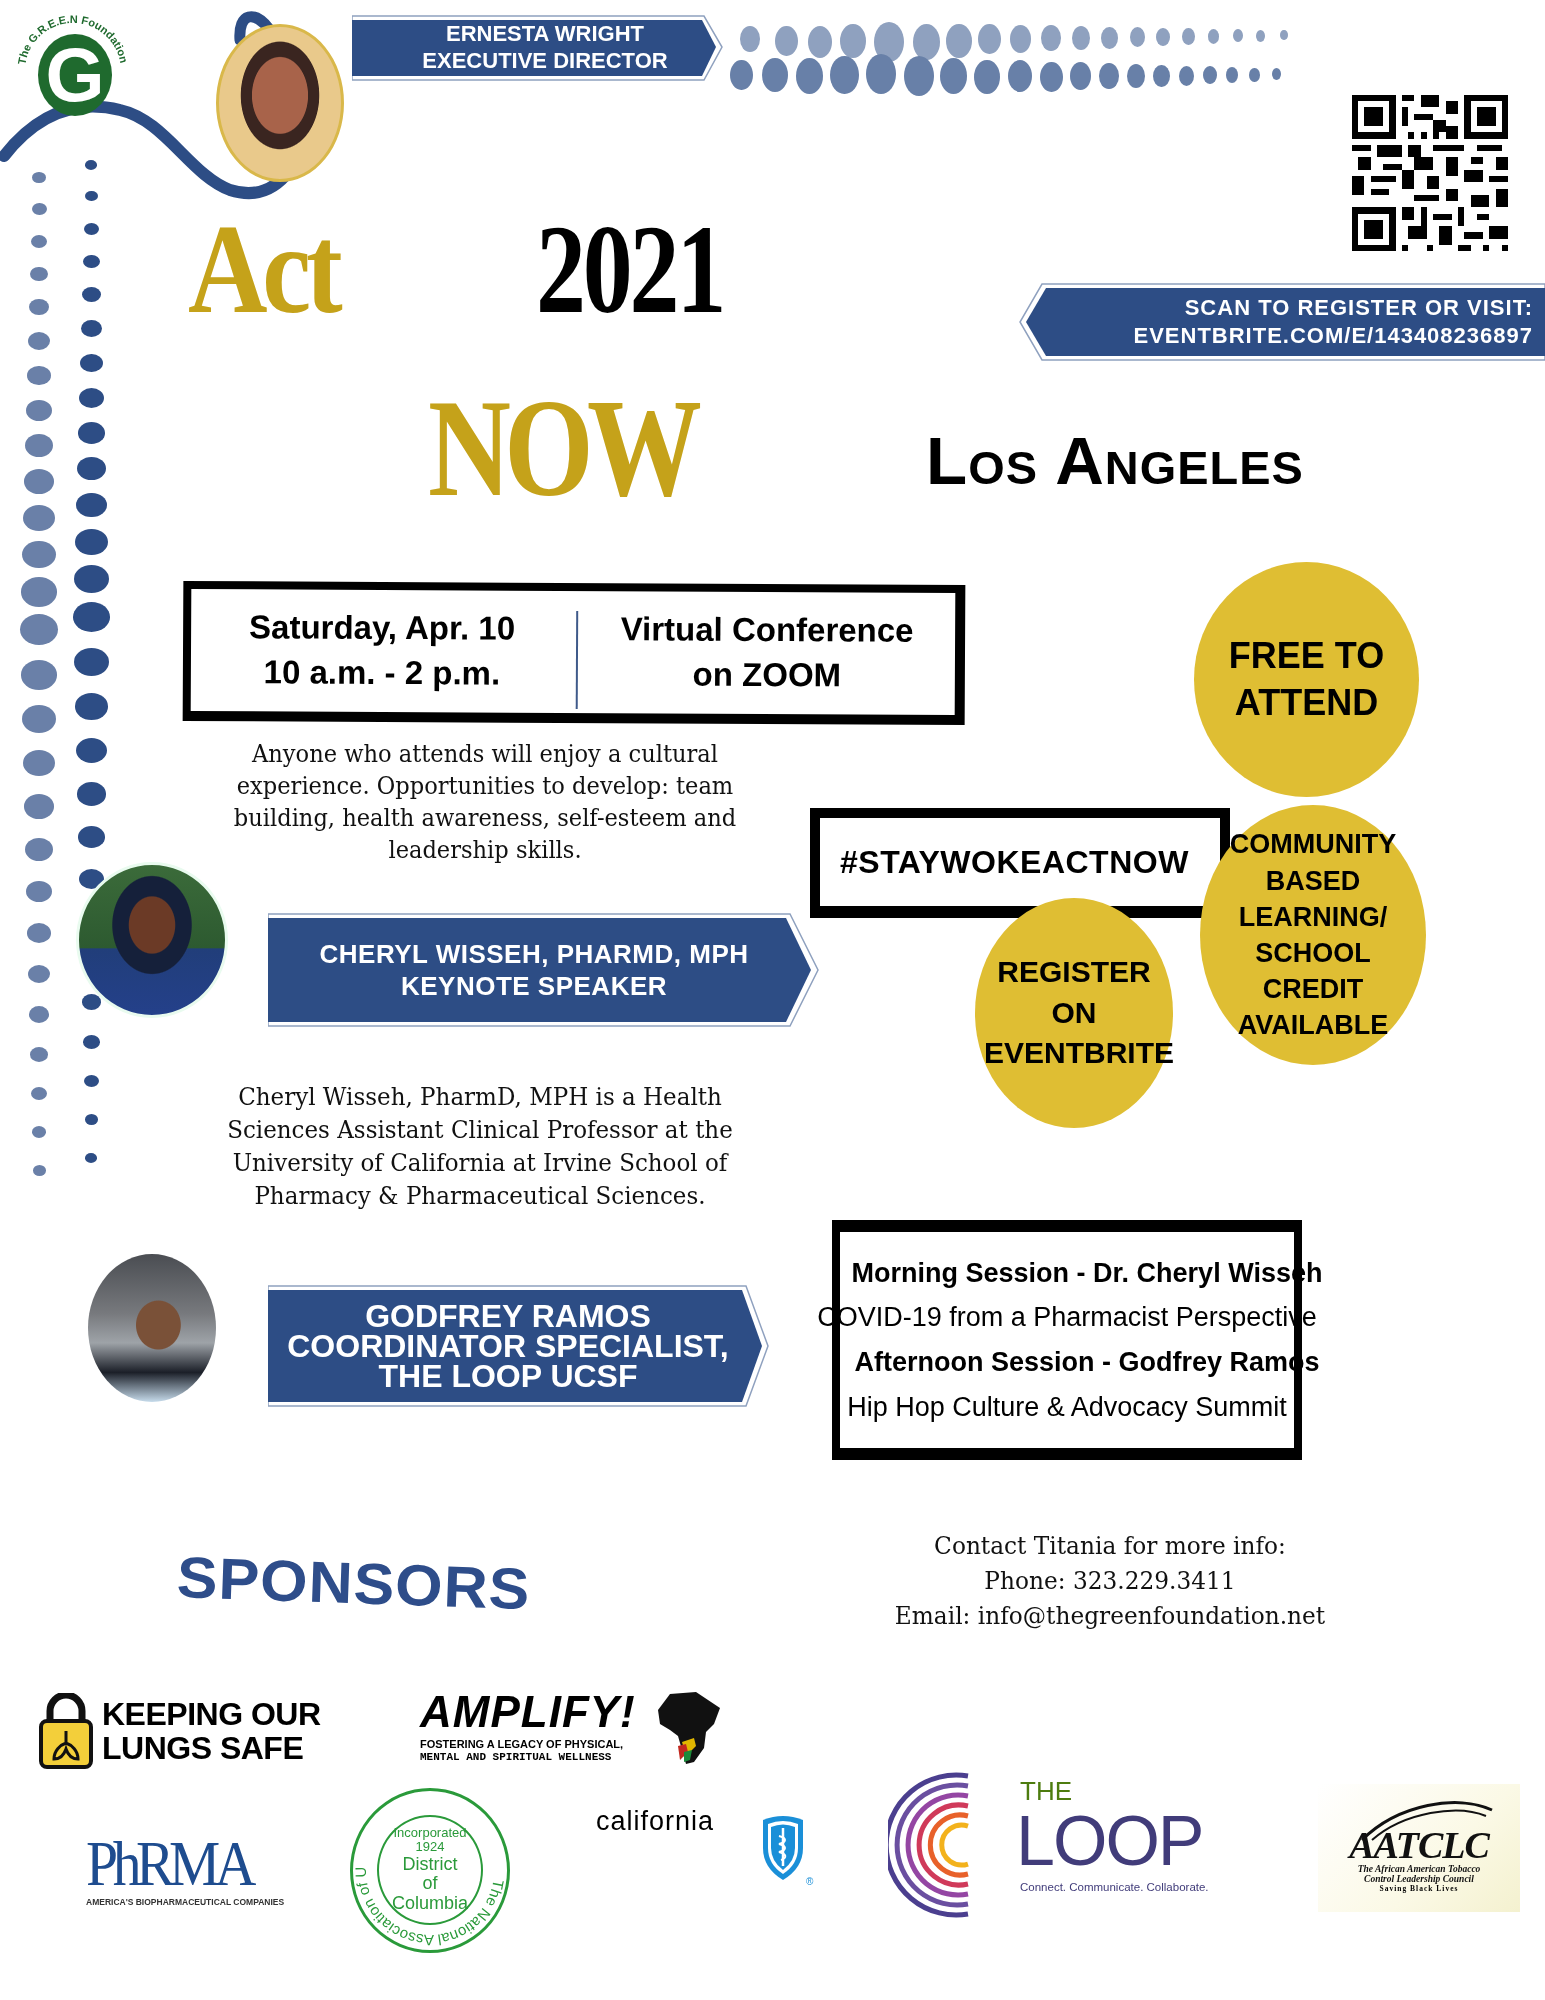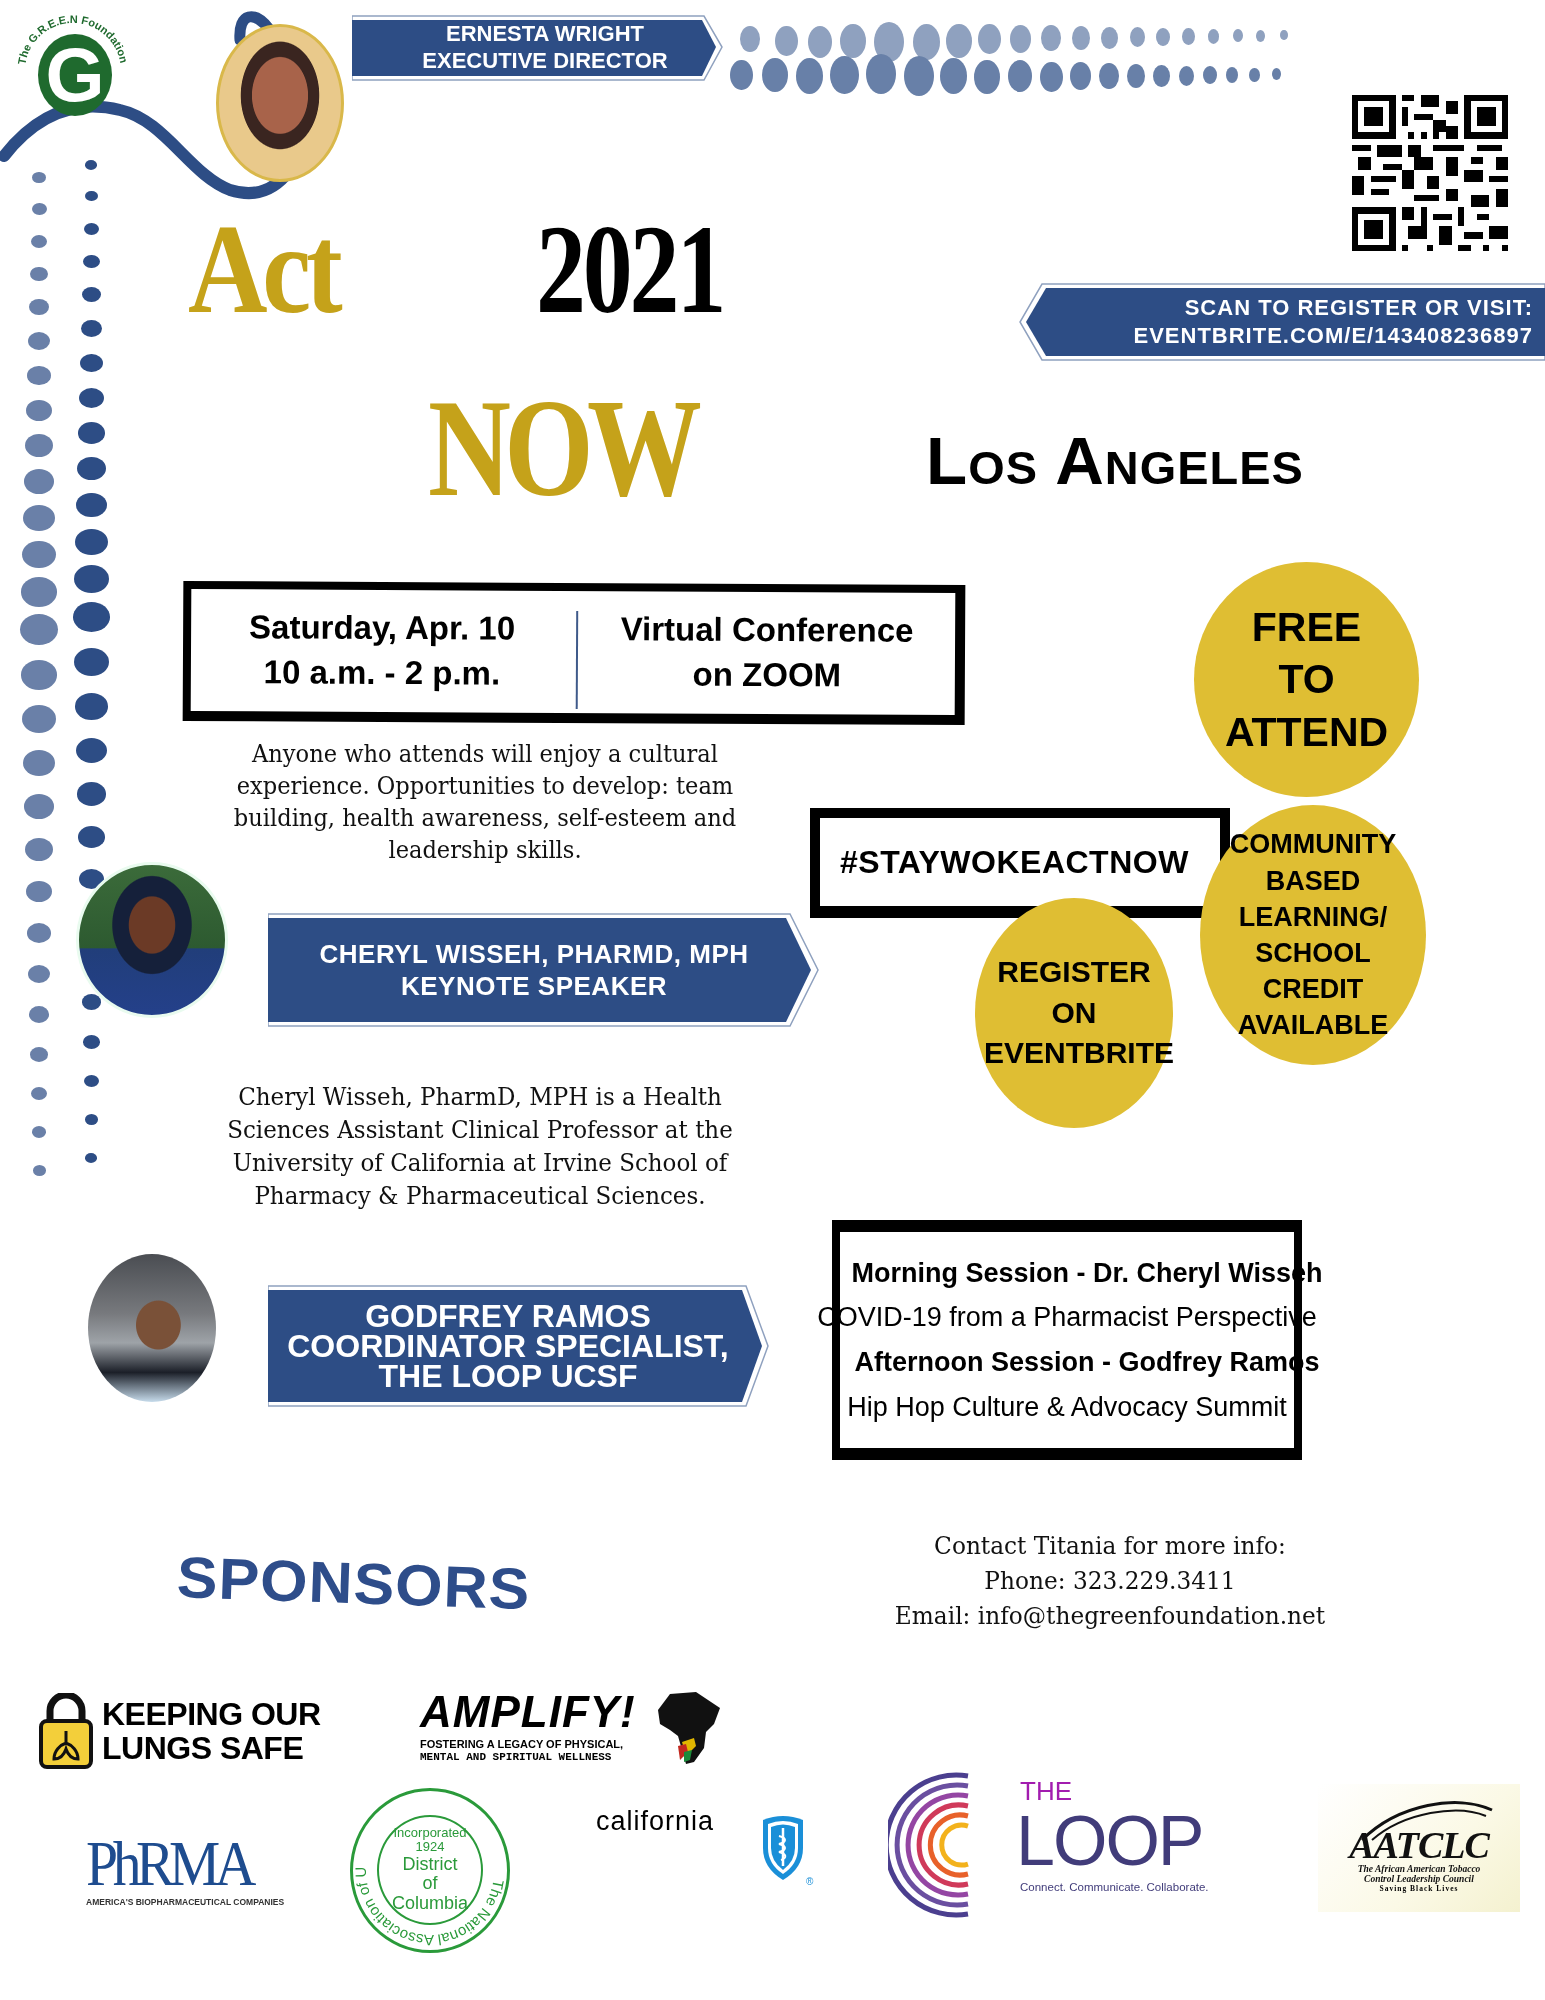--- a/index.html
+++ b/index.html
@@ -55,21 +55,21 @@
   .datebox .divider { position: absolute; left: 385px; top: 20px; width: 2px; height: 98px; background: #3f5a8a; }
 
   .hashbox { left: 810px; top: 808px; width: 420px; height: 110px; border-width: 10px 10px 12px 10px; display: flex; align-items: center; padding-left: 20px; font: bold 32px/1 "Liberation Sans", sans-serif; letter-spacing: 0.5px; }
 
   .sessionbox { left: 832px; top: 1220px; width: 470px; height: 240px; border-width: 12px 8px 12px 8px; display: flex; flex-direction: column; align-items: center; justify-content: center; }
   .sessionbox .line { font: 27px/1.65 "Liberation Sans", sans-serif; text-align: center; white-space: nowrap; }
   .sessionbox .line.bold { font-weight: bold; margin-left: 40px; }
 
   
   .circle { position: absolute; border-radius: 50%; background: #dfbe33; display: flex; align-items: center; justify-content: center; text-align: center; font: bold 30px/1.28 "Liberation Sans", sans-serif; color: #000; }
-  .c-free { left: 1194px; top: 562px; width: 225px; height: 235px; font-size: 41px; }
+  .c-free { left: 1194px; top: 562px; width: 225px; height: 235px; font-size: 36px; }
   .c-community { left: 1200px; top: 805px; width: 226px; height: 260px; font-size: 27px; line-height: 1.34; }
   .c-register { left: 975px; top: 898px; width: 198px; height: 230px; font-size: 30px; line-height: 1.35; }
 
   
   .slab { font-family: "DejaVu Serif", serif; color: #111; text-align: center; }
   .intro { left: 175px; top: 738px; width: 620px; font-size: 24px; line-height: 32px; transform: scaleX(0.94); transform-origin: center top; }
   .bio { left: 160px; top: 1080px; width: 640px; font-size: 25px; line-height: 33px; transform: scaleX(0.92); transform-origin: center top; }
   .contact { left: 850px; top: 1528px; width: 520px; font-size: 25px; line-height: 35px; transform: scaleX(0.93); transform-origin: center top; }
 
   .sponsors-title { left: 178px; top: 1548px; font: bold 58px/1 "Liberation Sans", sans-serif; color: #2e4d8a; letter-spacing: 1px; transform: rotate(2deg) scaleX(1.05); transform-origin: left top; }
@@ -92,21 +92,21 @@
   .naauw .inner { position: absolute; left: 24px; top: 24px; width: 106px; height: 110px; border-radius: 50%; border: 2px solid #2a9a3a; display: flex; flex-direction: column; align-items: center; justify-content: center; color: #2a9a3a; font: 18px/1.1 "Liberation Sans", sans-serif; text-align: center; }
   .naauw .inner .yr { font-size: 13px; }
 
   .blue { left: 570px; top: 1808px; width: 250px; height: 110px; }
   .blue .b1 { font: 66px/1 "Liberation Sans", sans-serif; color: #000; letter-spacing: -1px; }
   .blue .b2 { font: 27px/1 "Liberation Sans", sans-serif; color: #000; margin-left: 26px; letter-spacing: 1px; }
   .blue .shield { position: absolute; left: 190px; top: 6px; width: 46px; height: 68px; }
 
   .loop { left: 880px; top: 1770px; width: 370px; height: 150px; }
   .loop .rings { position: absolute; left: 8px; top: 0; width: 150px; height: 150px; }
-  .loop .the { position: absolute; left: 140px; top: 8px; font: 26px/1 "Liberation Sans", sans-serif; color: #a21caf; }
+  .loop .the { position: absolute; left: 140px; top: 8px; font: 26px/1 "Liberation Sans", sans-serif; color: #4d7c0f; }
   .loop .word { position: absolute; left: 136px; top: 36px; font: 70px/1 "Liberation Sans", sans-serif; color: #413c7a; letter-spacing: -2px; }
   .loop .tag { position: absolute; left: 140px; top: 112px; font: 11.5px/1 "Liberation Sans", sans-serif; color: #413c7a; }
 
   .aatclc { left: 1318px; top: 1784px; width: 202px; height: 128px; background: linear-gradient(135deg, #fff 0%, #fbf9e6 60%, #f4f1cf 100%); display: flex; flex-direction: column; align-items: center; justify-content: flex-end; padding-bottom: 18px; }
   .aatclc .big { font: italic bold 38px/1 "Liberation Serif", serif; color: #111; letter-spacing: -1px; }
   .aatclc .small { font: italic bold 9.5px/10px "Liberation Serif", serif; text-align: right; color: #111; }
   .aatclc .tiny { font: bold 7.5px/10px "Liberation Serif", serif; letter-spacing: 1px; }
 </style>
 </head>
 <body>

